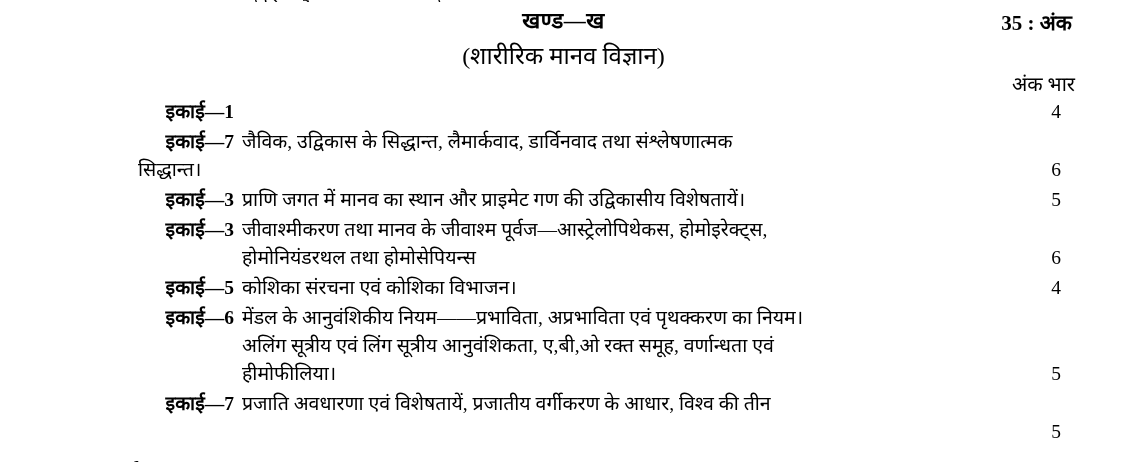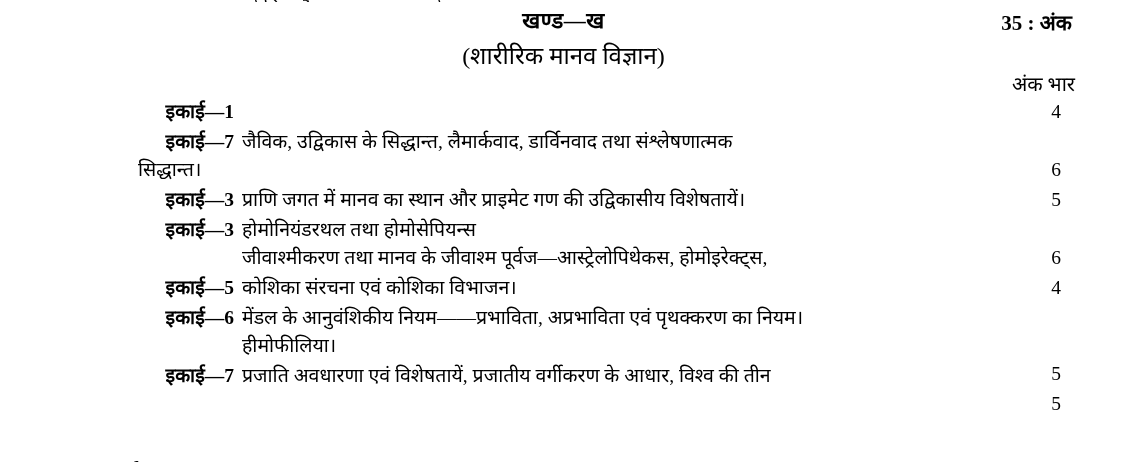--- a/index.html
+++ b/index.html
@@ -154,38 +154,39 @@
       <div class="unit-label">इकाई—3</div>
       <div class="unit-text">
         <span class="line">प्राणि जगत में मानव का स्थान और प्राइमेट गण की उद्विकासीय विशेषतायें।</span>
       </div>
       <div class="unit-marks">5</div>
     </div>
 
     <div class="unit-row u4">
       <div class="unit-label">इकाई—3</div>
       <div class="unit-text">
+        <span class="line">जीवाश्मीकरण  तथा  मानव  के  जीवाश्म  पूर्वज—आस्ट्रेलोपिथेकस,   होमोइरेक्ट्स,</span>
         <span class="line">होमोनियंडरथल तथा होमोसेपियन्स</span>
-        <span class="line">जीवाश्मीकरण  तथा  मानव  के  जीवाश्म  पूर्वज—आस्ट्रेलोपिथेकस,   होमोइरेक्ट्स,</span>
       </div>
       <div class="unit-marks">6</div>
     </div>
 
     <div class="unit-row u5">
       <div class="unit-label">इकाई—5</div>
       <div class="unit-text">
         <span class="line">कोशिका संरचना एवं कोशिका विभाजन।</span>
       </div>
       <div class="unit-marks">4</div>
     </div>
 
     <div class="unit-row u6">
       <div class="unit-label">इकाई—6</div>
       <div class="unit-text">
         <span class="line">मेंडल के आनुवंशिकीय नियम——प्रभाविता, अप्रभाविता एवं पृथक्करण का नियम।</span>
+        <span class="line">अलिंग सूत्रीय एवं लिंग सूत्रीय आनुवंशिकता, ए,बी,ओ रक्त समूह, वर्णान्धता एवं</span>
         <span class="line">हीमोफीलिया।</span>
       </div>
       <div class="unit-marks">5</div>
     </div>
 
     <div class="unit-row u7">
       <div class="unit-label">इकाई—7</div>
       <div class="unit-text">
         <span class="line">प्रजाति अवधारणा एवं विशेषतायें, प्रजातीय वर्गीकरण के आधार, विश्व की तीन</span>
       </div>

